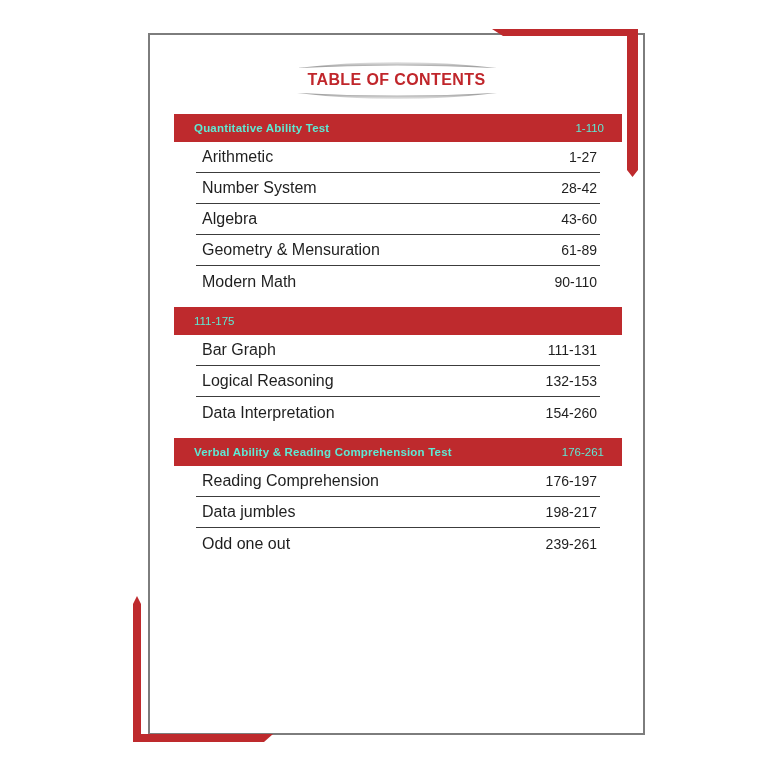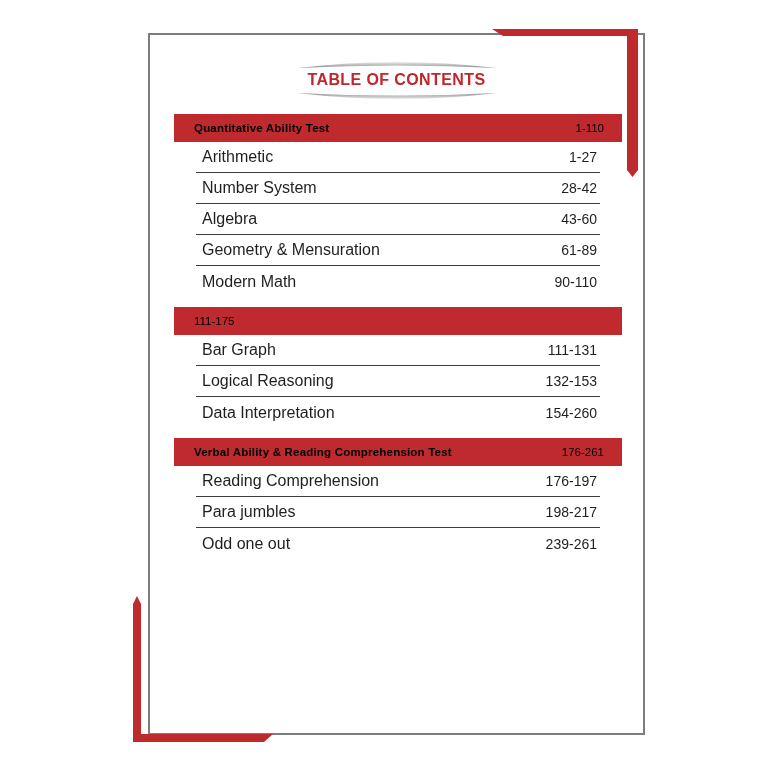--- a/index.html
+++ b/index.html
@@ -59,21 +59,21 @@
   .sections {
     position: absolute;
     top: 79px;
     left: 24px;
     width: 448px;
   }
   .section { margin-bottom: 10px; }
   .section-header {
     height: 28px;
     background: var(--accent-red);
-    color: #000000;
+    color: #5eead4;
     display: flex;
     align-items: center;
     justify-content: space-between;
     padding: 0 18px 0 20px;
   }
   .section-title { font-size: 11.5px; font-weight: bold; letter-spacing: 0.2px; }
   .section-pages { font-size: 11.5px; font-weight: normal; }
   .row { padding: 0 22px; }
   .row-line {
     height: 31px;
@@ -184,21 +184,21 @@
           <span class="section-pages">176-261</span>
         </div>
         <div class="row">
           <div class="row-line">
             <span class="row-label">Reading Comprehension</span>
             <span class="row-pages">176-197</span>
           </div>
         </div>
         <div class="row">
           <div class="row-line">
-            <span class="row-label">Para jumbles</span>
+            <span class="row-label">Data jumbles</span>
             <span class="row-pages">198-217</span>
           </div>
         </div>
         <div class="row">
           <div class="row-line">
             <span class="row-label">Odd one out</span>
             <span class="row-pages">239-261</span>
           </div>
         </div>
       </div>

